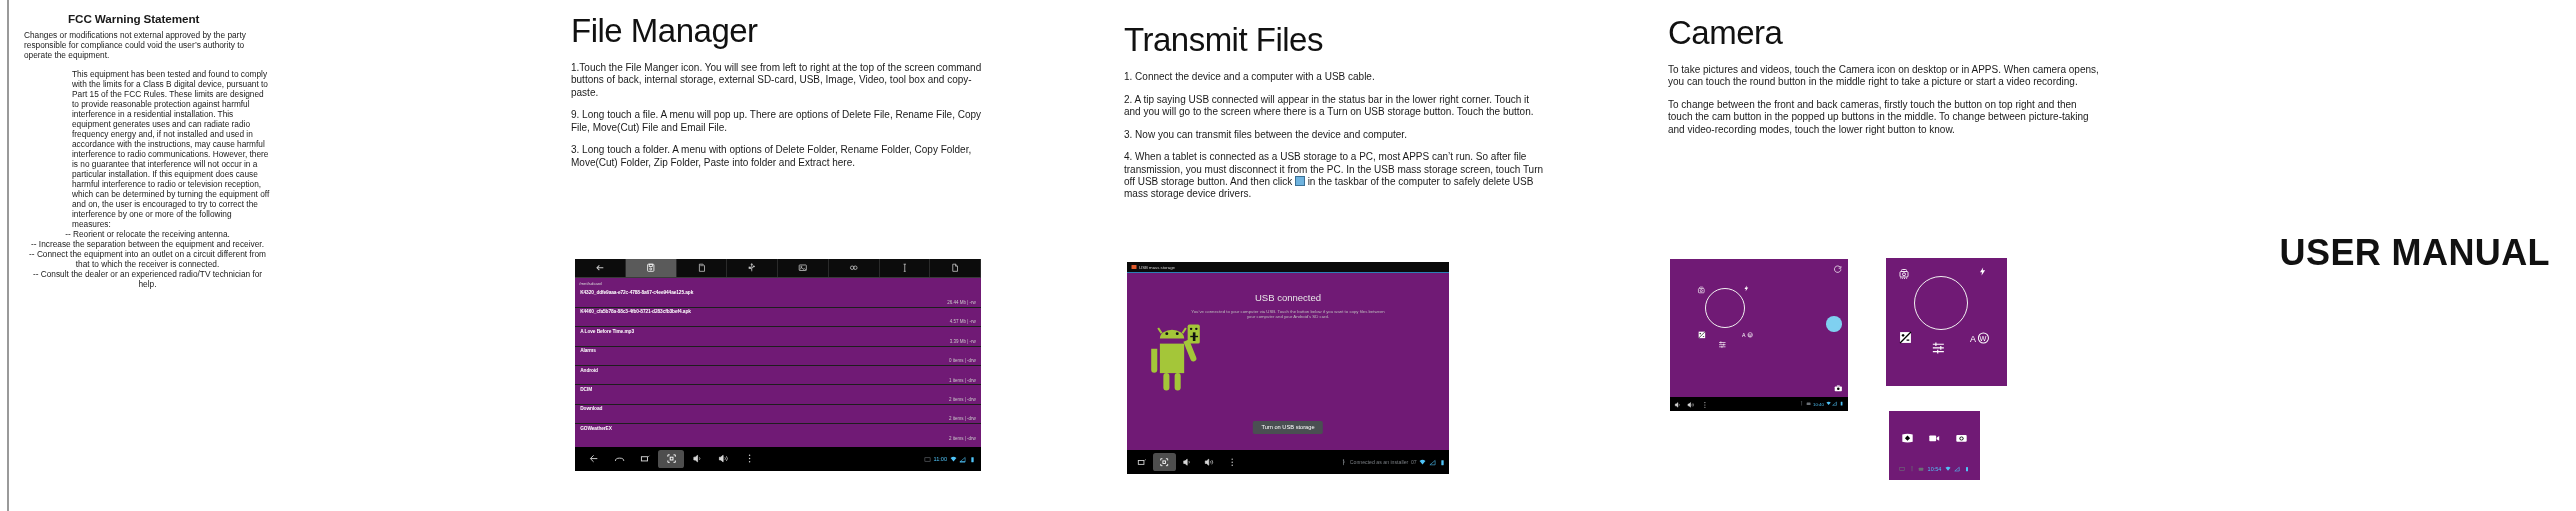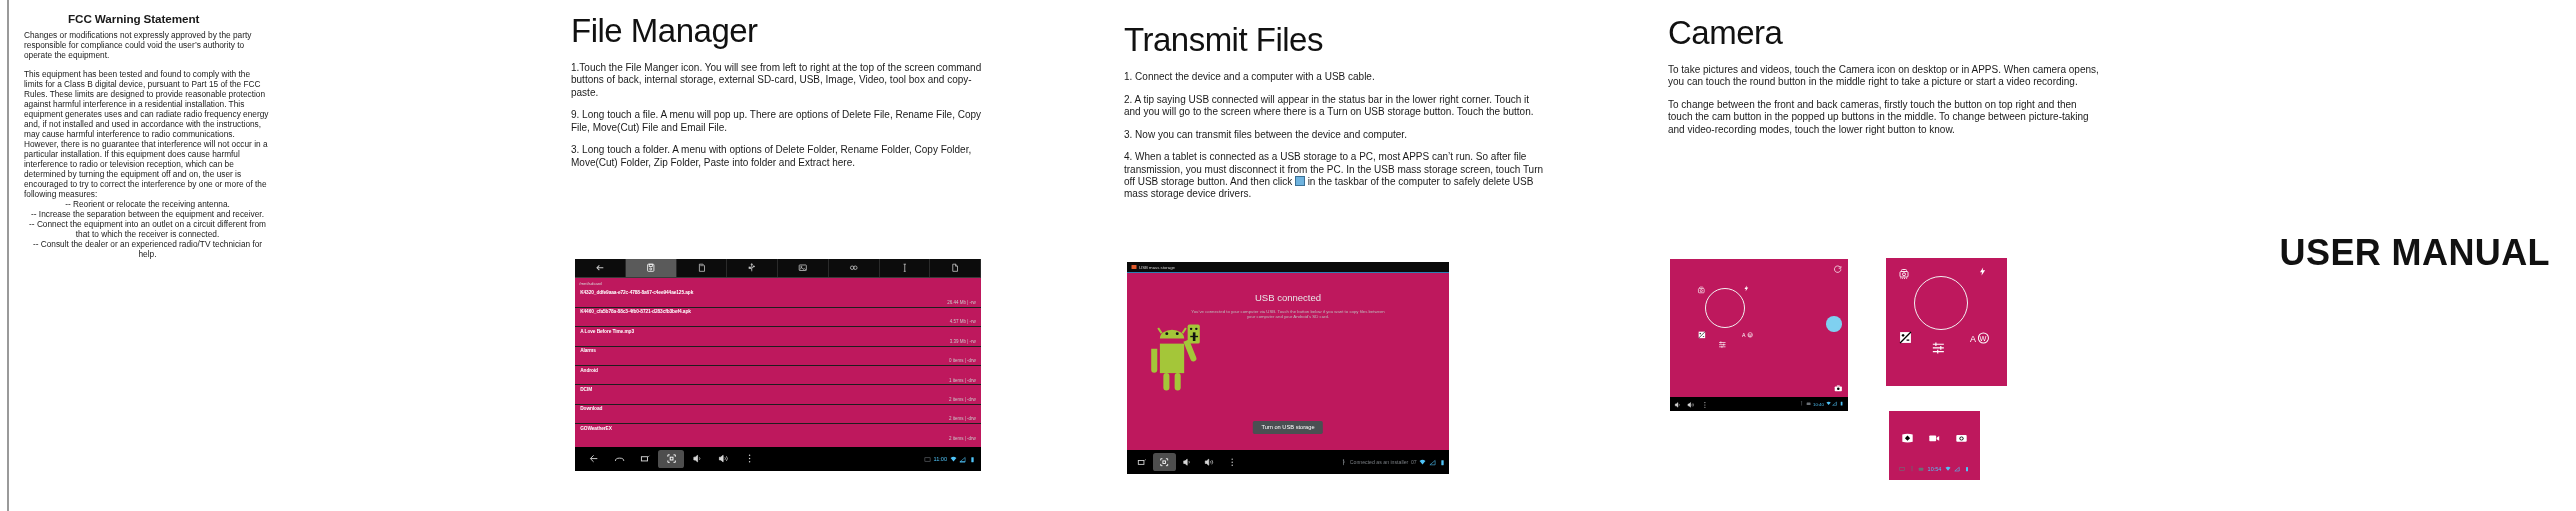--- a/index.html
+++ b/index.html
@@ -9,40 +9,40 @@
   
   .edge-rule{position:absolute;left:7px;top:0;width:1.7px;height:512px;background:#9a9a9a;}
 
   
   .col{position:absolute;top:0;}
 
   
   .col-fcc{left:24px;top:12px;width:247px;}
   .fcc-title{font-weight:bold;font-size:11.7px;line-height:14.7px;margin:0 0 3.5px 0;letter-spacing:-0.1px;padding-left:44px;}
   .fcc-p{font-size:8.3px;line-height:10px;margin:0 0 8.6px 0;}
-  .fcc-p.tight{margin-bottom:0;}
+  .fcc-p.tight{margin-bottom:0;margin-left:48px;}
   .fcc-list{margin:0;padding:0;list-style:none;}
   .fcc-list li{font-size:8.3px;line-height:10px;text-align:center;}
 
   
   .sec-title{font-size:33px;line-height:38px;font-weight:400;margin:0 0 12px 0;letter-spacing:-0.5px;color:#111;}
   .sec-p{font-size:10px;line-height:12.3px;margin:0 0 10.4px 0;}
   .sec-p:last-of-type{margin-bottom:0;}
   .inline-ic{display:inline-block;width:7.8px;height:7.8px;background:#6fb3de;border:0.9px solid #3a6f95;vertical-align:-0.9px;}
 
   .col-fm{left:571px;top:12px;width:424px;}
   .col-tf{left:1124px;top:21px;width:424px;}
   .col-cam{left:1668px;top:14px;width:432px;}
 
   
   .user-manual{position:absolute;left:2144px;top:232px;width:406px;text-align:right;
     font-size:36px;line-height:41px;font-weight:bold;letter-spacing:0.4px;color:#111;}
 
   
-  .shot{position:absolute;background:#be185d;overflow:hidden;}
+  .shot{position:absolute;background:#701a75;overflow:hidden;}
   .shot *{box-sizing:border-box;}
 
   
   .shot-fm{left:575px;top:259px;width:406px;height:212px;}
   .fm-tabs{display:flex;height:19px;background:#0c0c0c;border-bottom:0.9px solid #3a3a3a;}
   .fm-tab{flex:1;display:flex;align-items:center;justify-content:center;border-right:0.9px solid #2a2a2a;}
   .fm-tab.active{background:#5a5a5a;}
   .fm-tab svg{width:9.5px;height:9.5px;}
   .fm-path{height:10.4px;display:flex;align-items:center;padding-left:4.3px;color:#d9d9d9;font-size:4.3px;}
   .fm-rows{height:154px;overflow:hidden;}
@@ -92,21 +92,21 @@
   .mode-status svg{width:6px;height:6px;}
 </style>
 </head>
 <body>
 
 <div class="page">
   <div class="edge-rule"></div>
 
   <div class="col col-fcc">
     <h1 class="fcc-title">FCC Warning Statement</h1>
-    <p class="fcc-p">Changes or modifications not expressly approved by the party responsible for compliance could void the user’s authority to operate the equipment.</p>
+    <p class="fcc-p">Changes or modifications not external approved by the party responsible for compliance could void the user’s authority to operate the equipment.</p>
     <p class="fcc-p tight">This equipment has been tested and found to comply with the limits for a Class B digital device, pursuant to Part 15 of the FCC Rules. These limits are designed to provide reasonable protection against harmful interference in a residential installation. This equipment generates uses and can radiate radio frequency energy and, if not installed and used in accordance with the instructions, may cause harmful interference to radio communications. However, there is no guarantee that interference will not occur in a particular installation. If this equipment does cause harmful interference to radio or television reception, which can be determined by turning the equipment off and on, the user is encouraged to try to correct the interference by one or more of the following measures:</p>
     <ul class="fcc-list">
       <li>-- Reorient or relocate the receiving antenna.</li>
       <li>-- Increase the separation between the equipment and receiver.</li>
       <li>-- Connect the equipment into an outlet on a circuit different from that to which the receiver is connected.</li>
       <li>-- Consult the dealer or an experienced radio/TV technician for help.</li>
     </ul>
   </div>
 
   <div class="col col-fm">

